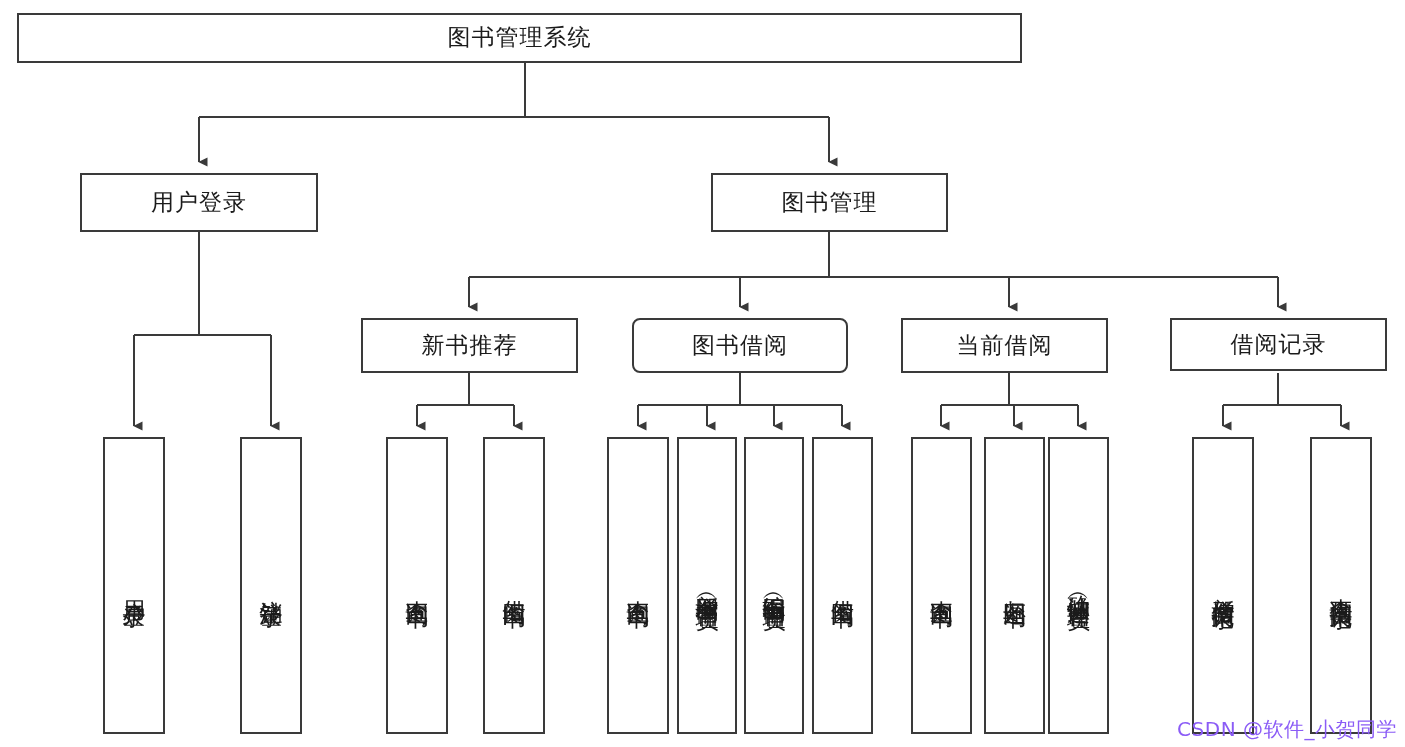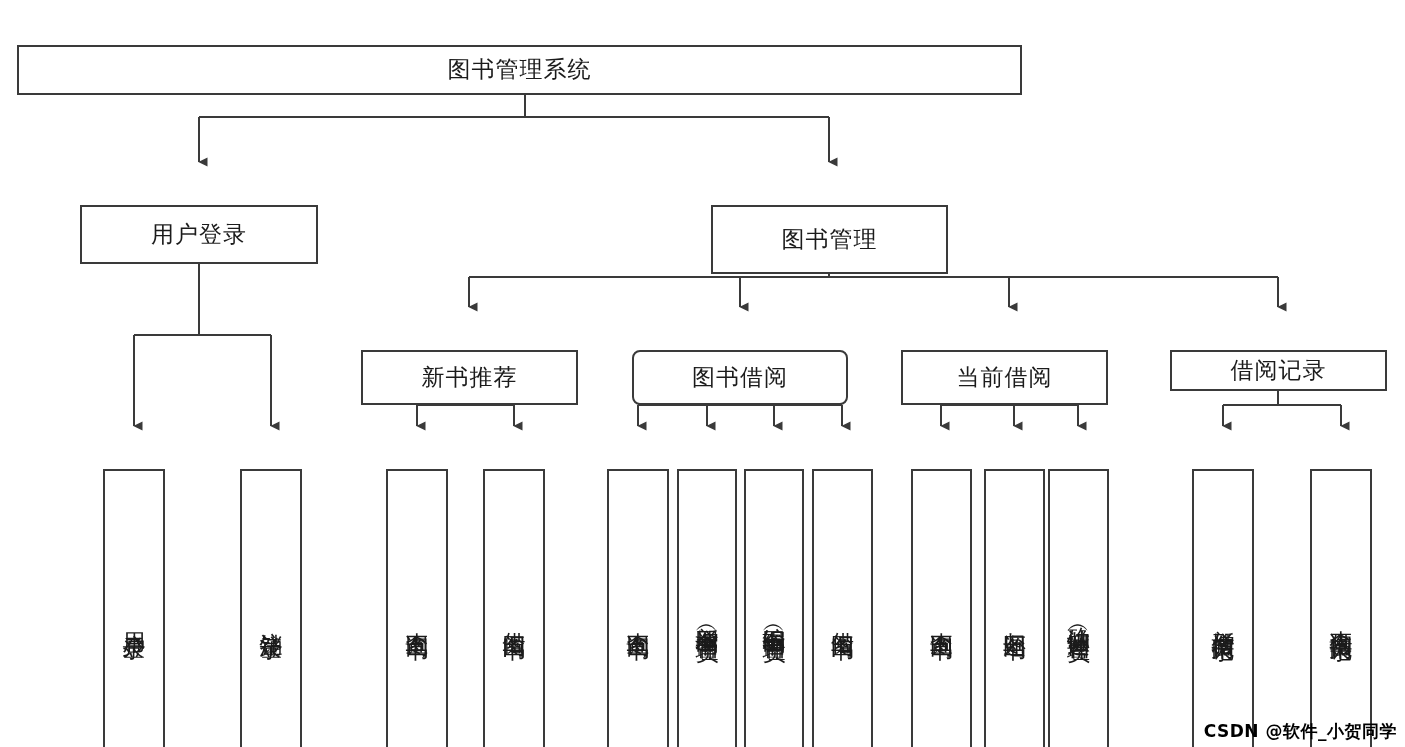--- a/index.html
+++ b/index.html
@@ -29,21 +29,20 @@
   .node {
     position: absolute;
     box-sizing: border-box;
     background: #ffffff;
     border: 2px solid #3a3a3a;
     display: flex;
     align-items: center;
     justify-content: center;
     color: #1b1b1b;
     z-index: 2;
-    margin-top: 32px;
   }
   .node.horiz {
     font-size: 23px;
     letter-spacing: 1px;
     line-height: 1.2;
   }
   .node.vert {
     writing-mode: vertical-rl;
     text-orientation: upright;
     font-size: 23px;
@@ -56,26 +55,25 @@
     text-orientation: upright;
     white-space: nowrap;
   }
   .node .label {
     display: block;
   }
   #watermark {
     position: absolute;
     right: 8px;
     bottom: 4px;
-    font-size: 17px;
-    color: #000000;
+    font-size: 20px;
+    color: #8b5cf6;
     z-index: 3;
     white-space: nowrap;
     letter-spacing: 0.5px;
-    font-weight: bold;
   }
 </style>
 </head>
 <body>
 
 <div id="canvas">
 
   <svg id="edges" viewBox="0 0 1405 747" width="1405" height="747" xmlns="http://www.w3.org/2000/svg">
     <defs>
       <marker id="arrow" markerWidth="10" markerHeight="10" refX="5" refY="8.5" orient="auto" markerUnits="userSpaceOnUse">
@@ -119,34 +117,34 @@
       </g>
   </svg>
 
   <div class="node horiz" id="n-root" style="left: 17px; top: 13px; width: 1005px; height: 50px;">
     <span class="label">图书管理系统</span>
   </div>
 
   <div class="node horiz" id="n-l2-0" style="left: 80px; top: 173px; width: 238px; height: 59px;">
     <span class="label">用户登录</span>
   </div>
-  <div class="node horiz" id="n-l2-1" style="left: 711px; top: 173px; width: 237px; height: 69px;">
+  <div class="node horiz" id="n-l2-1" style="left: 711px; top: 173px; width: 237px; height: 59px;">
     <span class="label">图书管理</span>
   </div>
 
   <div class="node horiz" id="n-l3-0" style="left: 361px; top: 318px; width: 217px; height: 55px; font-family: Liberation Serif, serif;">
     <span class="label">新书推荐</span>
   </div>
   <div class="node horiz" id="n-l3-1" style="left: 632px; top: 318px; width: 216px; height: 55px; border-radius: 8px;">
     <span class="label">图书借阅</span>
   </div>
   <div class="node horiz" id="n-l3-2" style="left: 901px; top: 318px; width: 207px; height: 55px;">
     <span class="label">当前借阅</span>
   </div>
-  <div class="node horiz" id="n-l3-3" style="left: 1170px; top: 318px; width: 217px; height: 41px;">
+  <div class="node horiz" id="n-l3-3" style="left: 1170px; top: 318px; width: 217px; height: 53px;">
     <span class="label">借阅记录</span>
   </div>
 
   <div class="node vert" id="n-leaf-0" style="left: 103px; top: 437px; width: 62px; height: 297px;">
     <span class="label">用户登录</span>
   </div>
   <div class="node vert" id="n-leaf-1" style="left: 240px; top: 437px; width: 62px; height: 297px;">
     <span class="label">注销登录</span>
   </div>
   <div class="node vert" id="n-leaf-2" style="left: 386px; top: 437px; width: 62px; height: 297px;">

